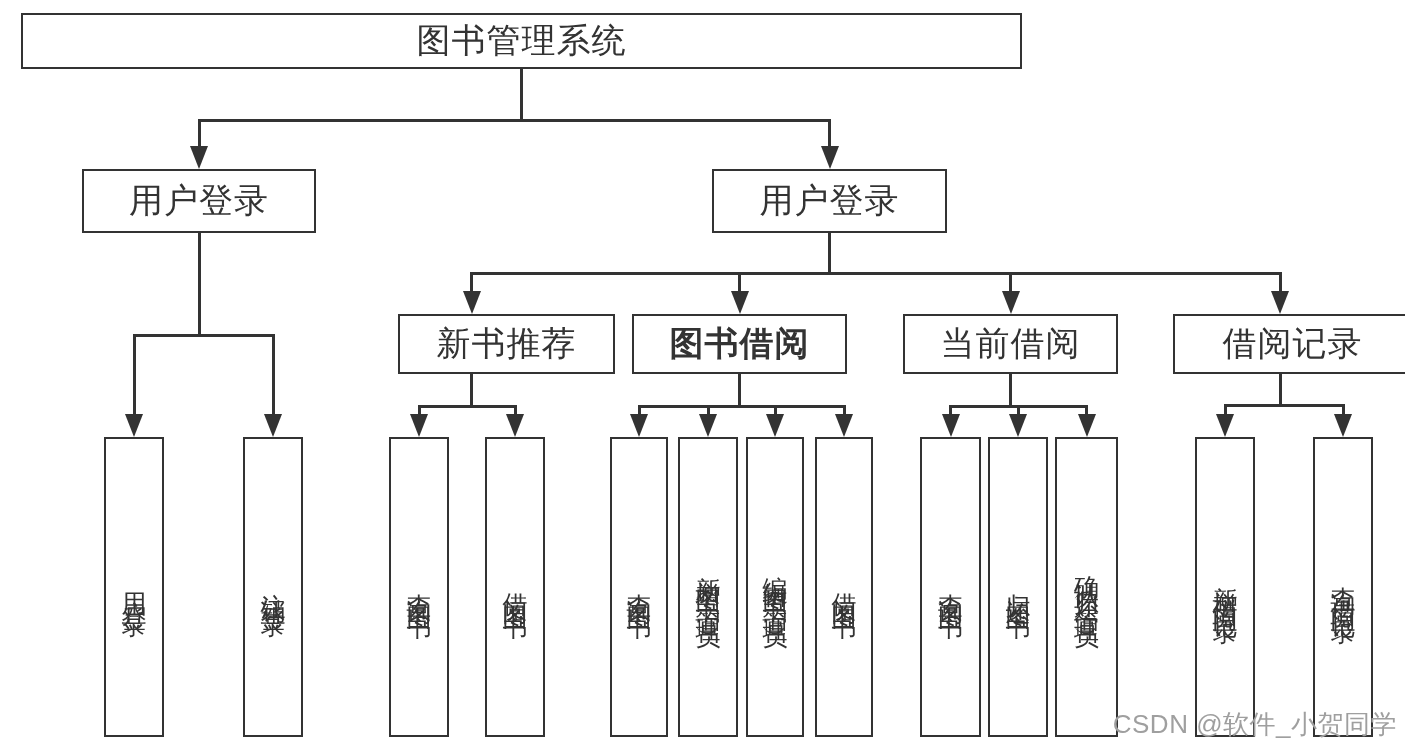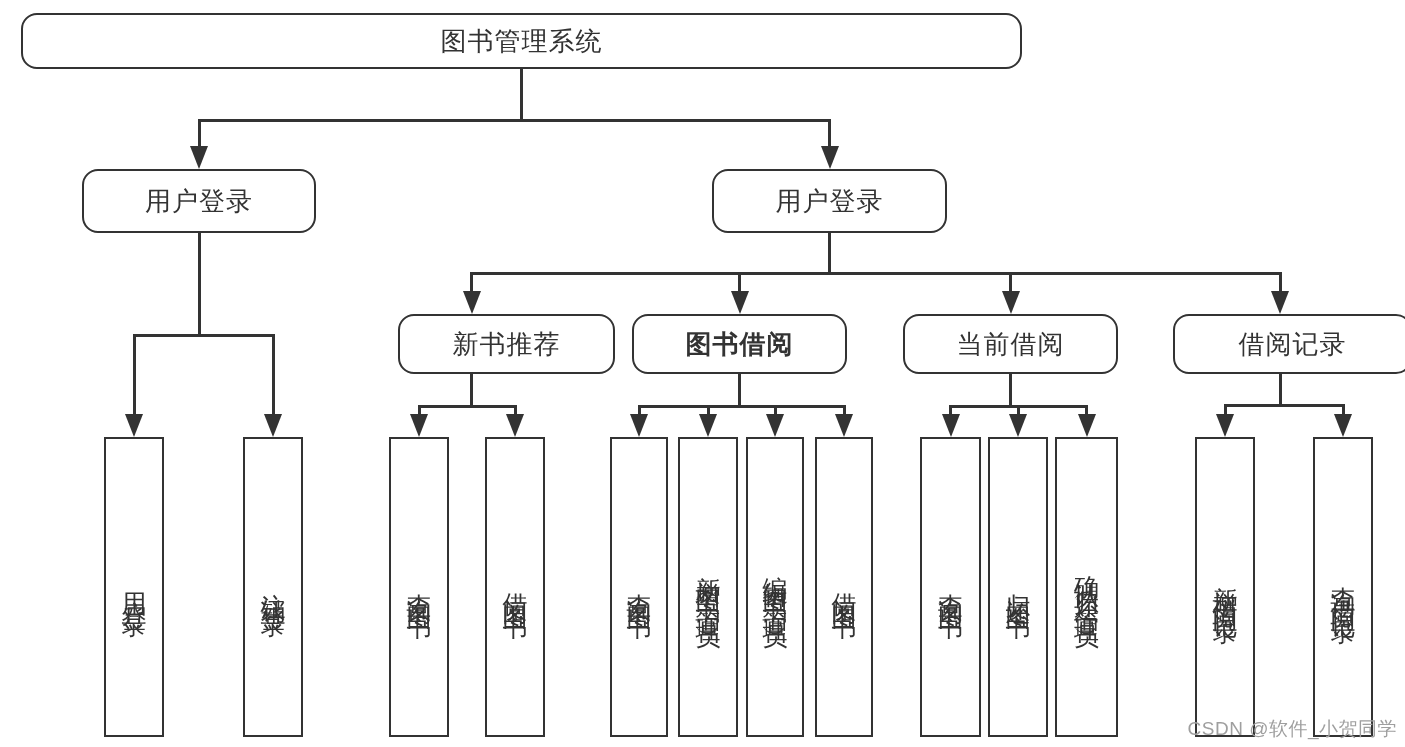--- a/index.html
+++ b/index.html
@@ -5,34 +5,34 @@
   html,body{margin:0;padding:0;background:#ffffff;}
   .canvas{
     position:relative;width:1405px;height:747px;background:#ffffff;
     font-family:"Liberation Sans",sans-serif;overflow:hidden;
   }
   .node{
     position:absolute;box-sizing:border-box;
     border:2.5px solid #333333;background:#ffffff;color:#333333;
     display:flex;align-items:center;justify-content:center;
   }
-  .node.h{font-size:26px;letter-spacing:1px;white-space:nowrap;border-radius:16px;}
+  .node.h{font-size:34px;letter-spacing:1px;white-space:nowrap;}
   .node.v{
     writing-mode:vertical-rl;text-orientation:mixed;
     font-size:25px;letter-spacing:7px;line-height:1;
   }
   .cline{position:absolute;background:#333333;}
   .ahead{
     position:absolute;width:0;height:0;
     border-left:9px solid transparent;border-right:9px solid transparent;
     border-top:23px solid #333333;
   }
   .watermark{
     position:absolute;right:8px;bottom:5px;
-    font-size:19px;color:#9f9f9f;letter-spacing:0.5px;white-space:nowrap;
+    font-size:26px;color:#9f9f9f;letter-spacing:0.5px;white-space:nowrap;
   }
 </style>
 </head>
 <body>
 
 <div class="canvas">
   <div id="diagram-layer">
       <div class="node h" style="left: 21px; top: 13px; width: 1001px; height: 56px;">
         <span>图书管理系统</span>
       </div>

